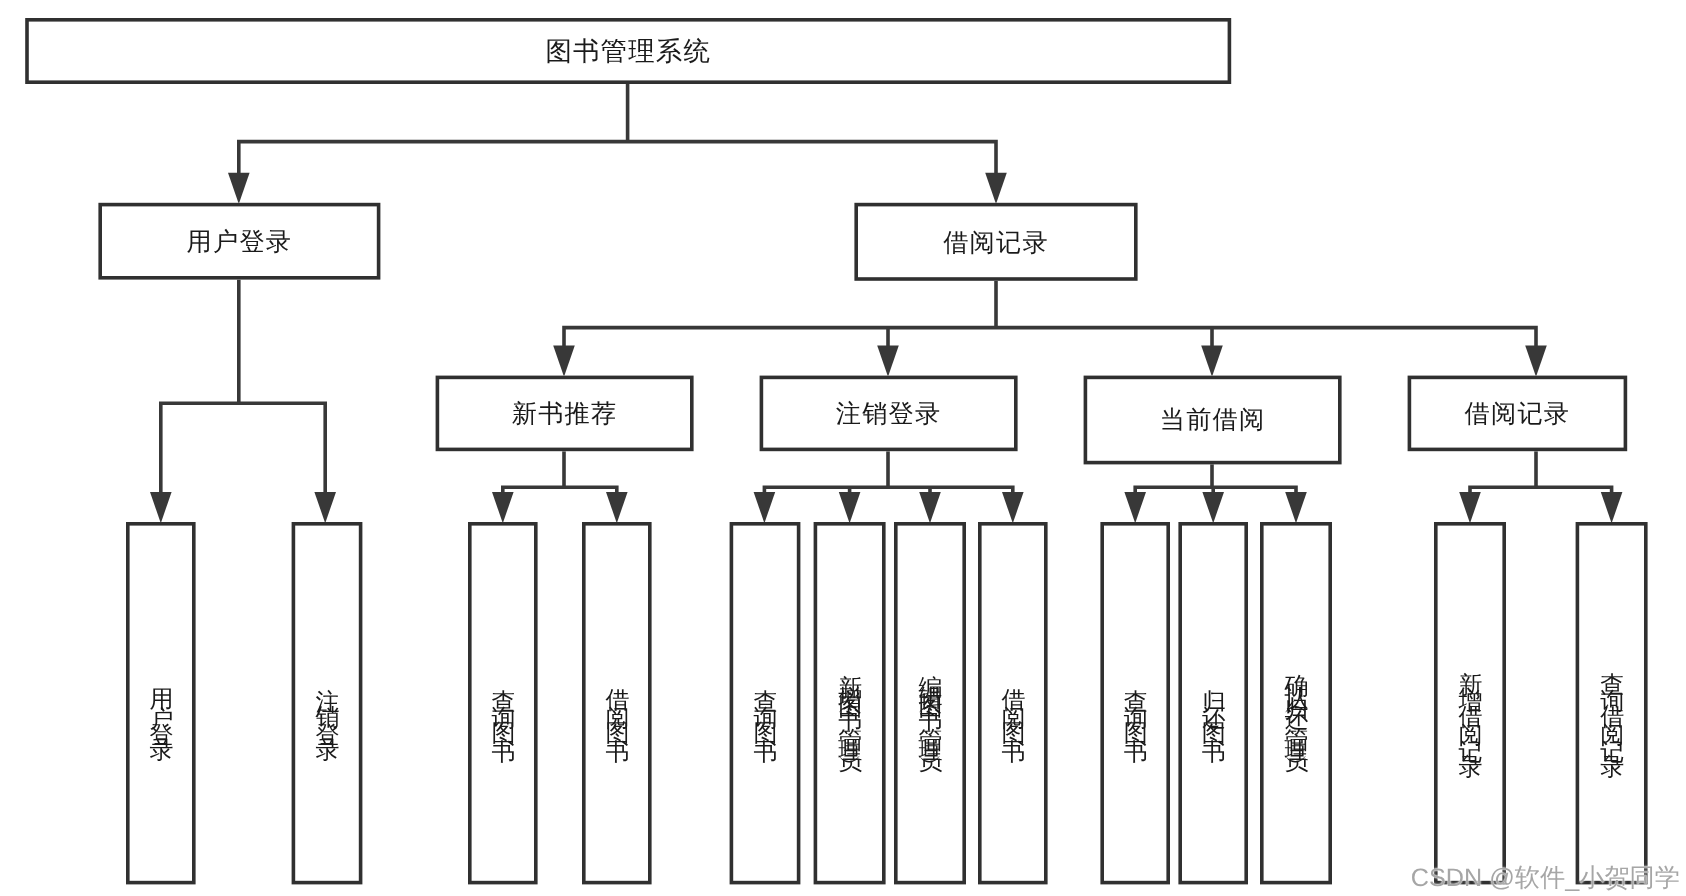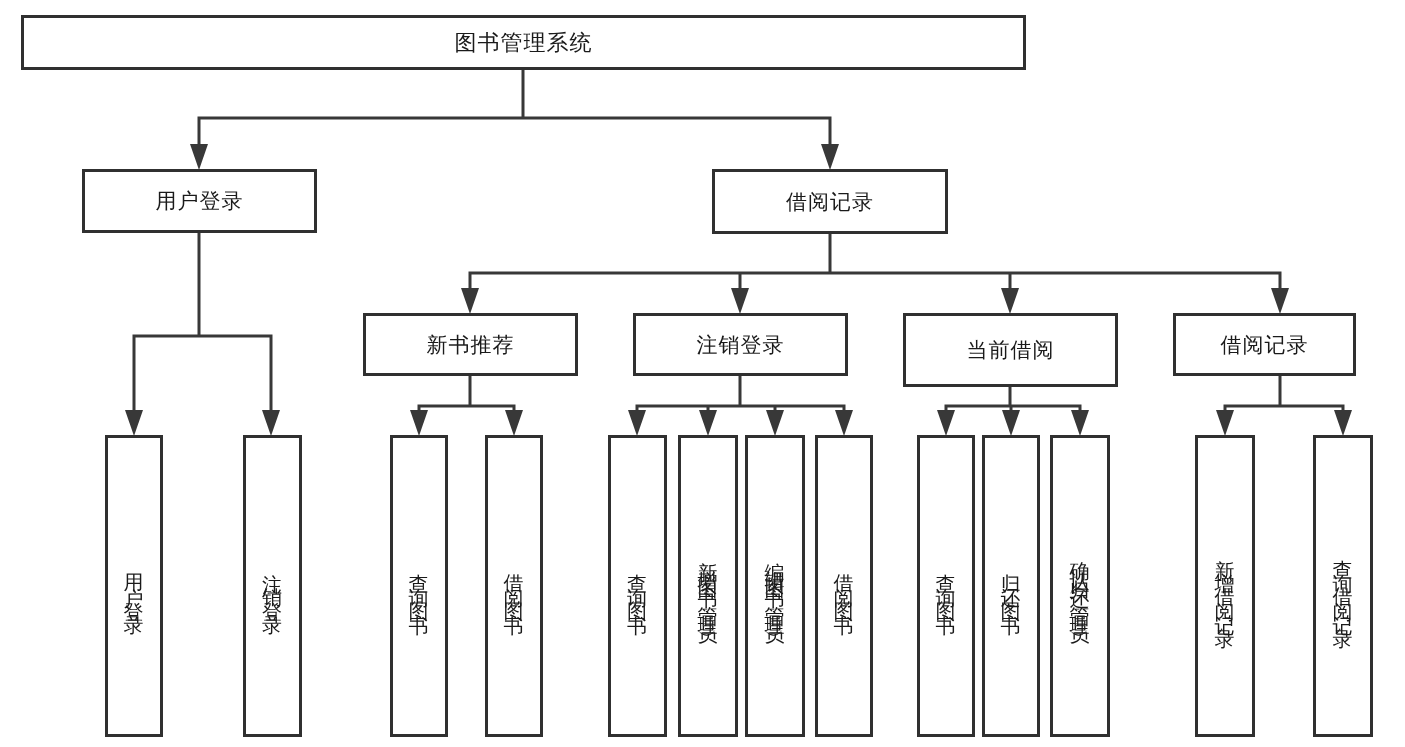--- a/index.html
+++ b/index.html
@@ -149,14 +149,15 @@
     <span class="vtext">确认归还（管理员）</span>
   </div>
 
   <div class="leaf" style="left:1195px;width:60px;">
     <span class="vtext">新增借阅记录</span>
   </div>
   <div class="leaf" style="left:1313px;width:60px;">
     <span class="vtext">查询借阅记录</span>
   </div>
 
+  <div class="watermark">CSDN @软件_小贺同学</div>
 
 </div>
 
 </body></html>

